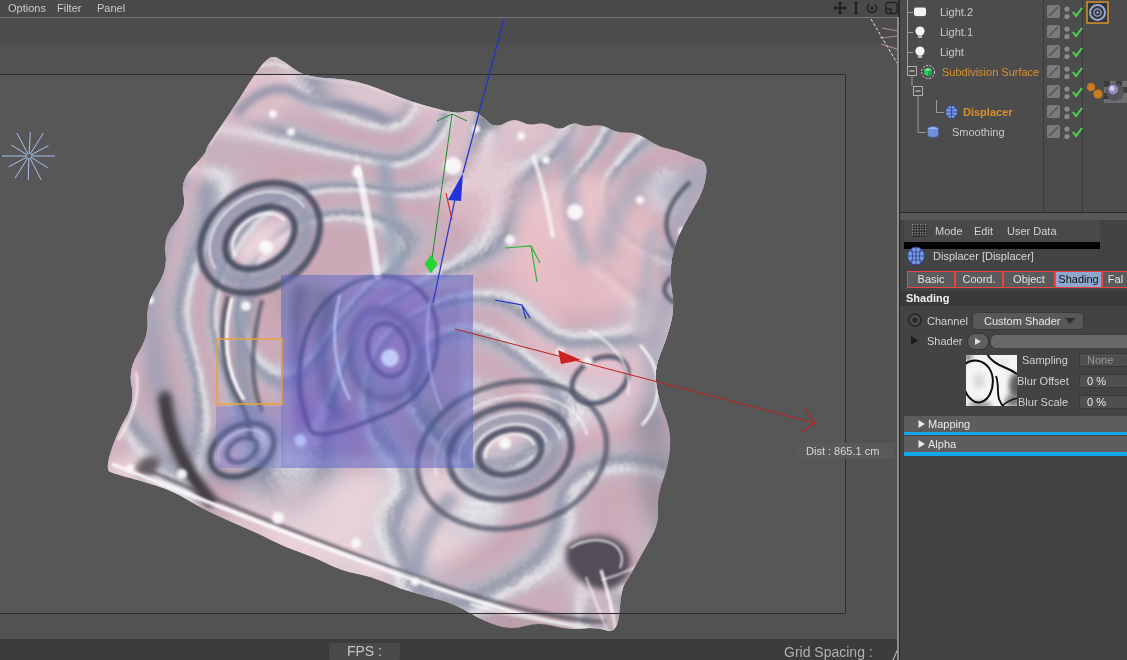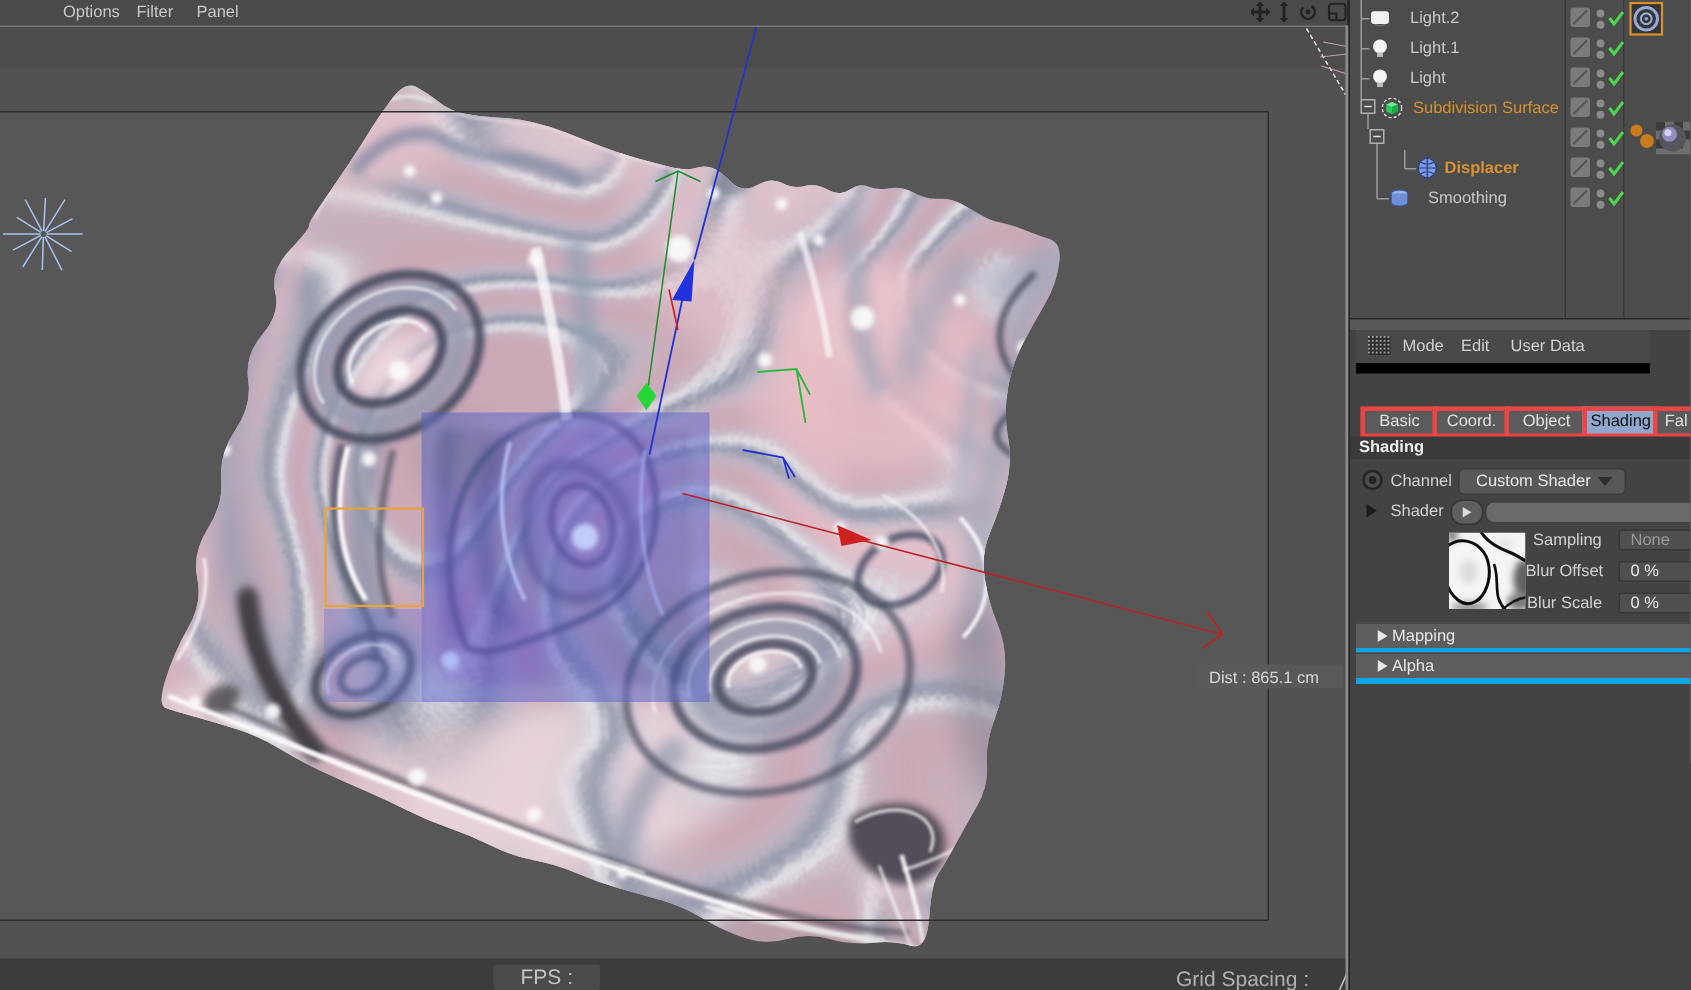--- a/index.html
+++ b/index.html
@@ -1,20 +1,20 @@
 <!DOCTYPE html>
 <html><head><meta charset="utf-8">
 <style>
 html,body{margin:0;padding:0;width:1127px;height:660px;overflow:hidden;background:#565656;
 font-family:"Liberation Sans",sans-serif;}
 #stage{position:absolute;left:0;top:0;width:1127px;height:660px;overflow:hidden;}
 .abs{position:absolute;}
 #menubar{left:0;top:0;width:898px;height:17px;background:#4a4a4a;border-bottom:1px solid #777;
 color:#c9c9c9;font-size:11px;z-index:30;}
-#menubar span{position:absolute;top:2px;margin-left:34px;}
+#menubar span{position:absolute;top:2px;}
 #vpsvg{left:0;top:0;z-index:1;}
 #botbar{left:0;top:639px;width:898px;height:21px;background:#3c3c3c;z-index:30;color:#b8b8b8;font-size:14px;}
 #fpsbox{position:absolute;left:329px;top:4px;width:71px;height:17px;background:#4a4a4a;border-radius:2px;
 text-align:center;line-height:16px;color:#c4c4c4;}
 #gridsp{position:absolute;left:784px;top:5px;color:#b0b0b0;}
 #rpanel{left:898px;top:0;width:227px;height:660px;background:#474747;z-index:40;border-left:2px solid #2c2c2c;}
 
 #om{position:absolute;left:0;top:0;width:233px;height:212px;background:#4c4c4c;}
 .omrow{position:absolute;left:0;width:227px;height:20px;}
 .omrow .nm{position:absolute;top:4px;font-size:11px;color:#c9c9c9;}
@@ -22,21 +22,21 @@
 .omicon{position:absolute;top:3px;width:14px;height:14px;}
 #omdiv1{position:absolute;left:143px;top:0;width:1px;height:212px;background:#3a3a3a;}
 #omdiv2{position:absolute;left:182px;top:0;width:1px;height:212px;background:#3a3a3a;}
 
 #split{position:absolute;left:0;top:212px;width:227px;height:7px;background:#585858;border-top:1px solid #2b2b2b;border-bottom:1px solid #2b2b2b;}
 
 #am{position:absolute;left:0;top:220px;width:227px;height:440px;background:#434343;}
 #ammenu{position:absolute;left:4px;top:0;width:196px;height:22px;background:#494949;border-bottom:7px solid #000000;font-size:11px;color:#d2d2d2;}
 #ammenu span{position:absolute;top:5px;}
 #objrow{position:absolute;left:0;top:23px;width:227px;height:26px;font-size:11px;color:#d8d8d8;}
-.tab{position:absolute;top:51px;height:15px;background:#5b5b5b;border:3px solid #ef4444;color:#e2e2e2;
+.tab{position:absolute;top:51px;height:15px;background:#5b5b5b;border:1px solid #ef4444;color:#e2e2e2;
 font-size:11px;text-align:center;line-height:15px;}
 .tabact{background:#8ea8cd;color:#111;}
 #shhead{position:absolute;left:0;top:71px;width:227px;height:15px;background:#3a3a3a;color:#efefef;
 font-size:11px;font-weight:bold;padding-left:6px;line-height:15px;box-sizing:border-box;}
 .amlabel{position:absolute;font-size:11px;color:#d2d2d2;}
 .amfield{position:absolute;left:179px;width:48px;height:12px;background:#4f4f4f;border:1px solid #383838;
 border-radius:2px;font-size:11px;color:#e8e8e8;padding-left:7px;line-height:13px;box-sizing:content-box;}
 .foldbar{position:absolute;left:4px;width:267px;height:16px;background:#5d5d5d;border-top:1px solid #454545;border-bottom:4px solid #0ea5e9;
 font-size:11px;color:#e8e8e8;line-height:16px;}
 </style></head>
@@ -491,20 +491,27 @@
       <pattern id="hatch" width="2.6" height="2.6" patternUnits="userSpaceOnUse">
               <rect width="2.6" height="2.6" fill="#2e2e2e"></rect>
               <rect width="1.2" height="1.2" fill="#a9a9a9"></rect>
             </pattern>
       <rect width="15" height="13" fill="url(#hatch)"></rect>
     </svg>
     <span style="left:31px">Mode</span>
           <span style="left:70px">Edit</span>
           <span style="left:103px">User Data</span>
   </div>
+  <div id="objrow">
+    <svg width="20" height="20" style="position:absolute;left:6px;top:3px">
+            <ellipse cx="10" cy="10" rx="8.5" ry="9" fill="#7a9ae0" stroke="#27408b"></ellipse>
+            <path d="M1.5 10 H18.5 M10 1 V19 M3 4.5 Q10 8 17 4.5 M3 15.5 Q10 12 17 15.5 M5.5 2.5 Q8 10 5.5 17.5 M14.5 2.5 Q12 10 14.5 17.5" stroke="#27408b" stroke-width="0.8" fill="none"></path>
+          </svg>
+    <span style="position:absolute;left:33px;top:7px">Displacer [Displacer]</span>
+  </div>
   <div class="tab" style="left:7px;width:46px">Basic</div>
   <div class="tab" style="left:55px;width:46px">Coord.</div>
   <div class="tab" style="left:103px;width:50px">Object</div>
   <div class="tab tabact" style="left:155px;width:45px">Shading</div>
   <div class="tab" style="left:202px;width:25px;border-right:none">Fal</div>
   <div id="shhead">Shading</div>
 
   <svg width="15" height="15" style="position:absolute;left:8px;top:93px">
     <circle cx="7" cy="7" r="6" fill="#4c4c4c" stroke="#242424" stroke-width="1.6"></circle>
     <circle cx="7" cy="7" r="2.6" fill="#242424"></circle>

